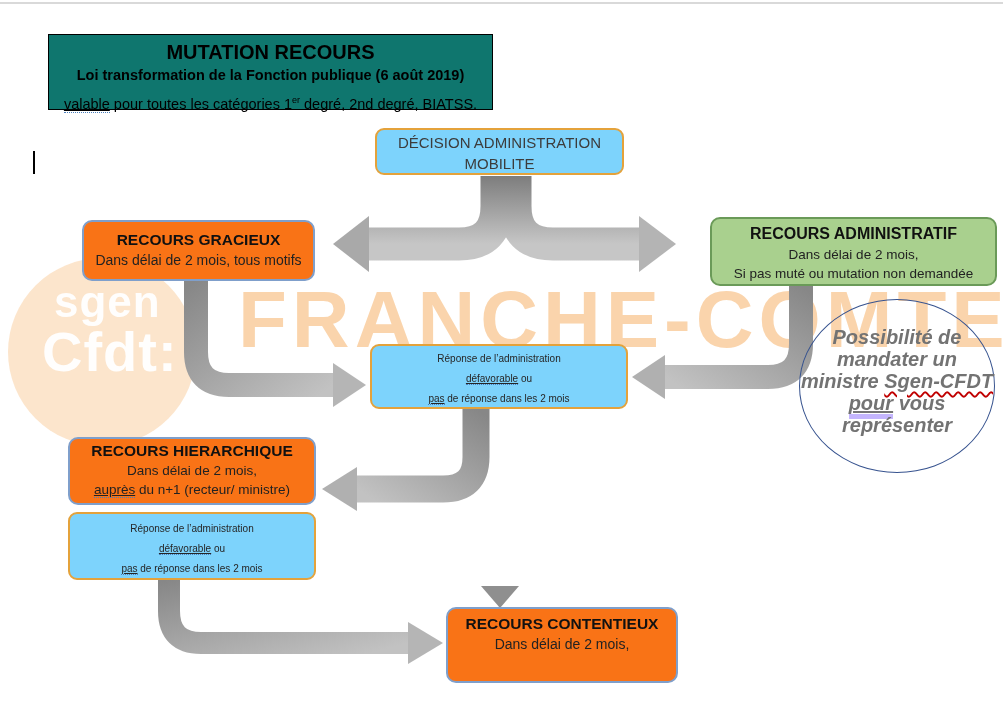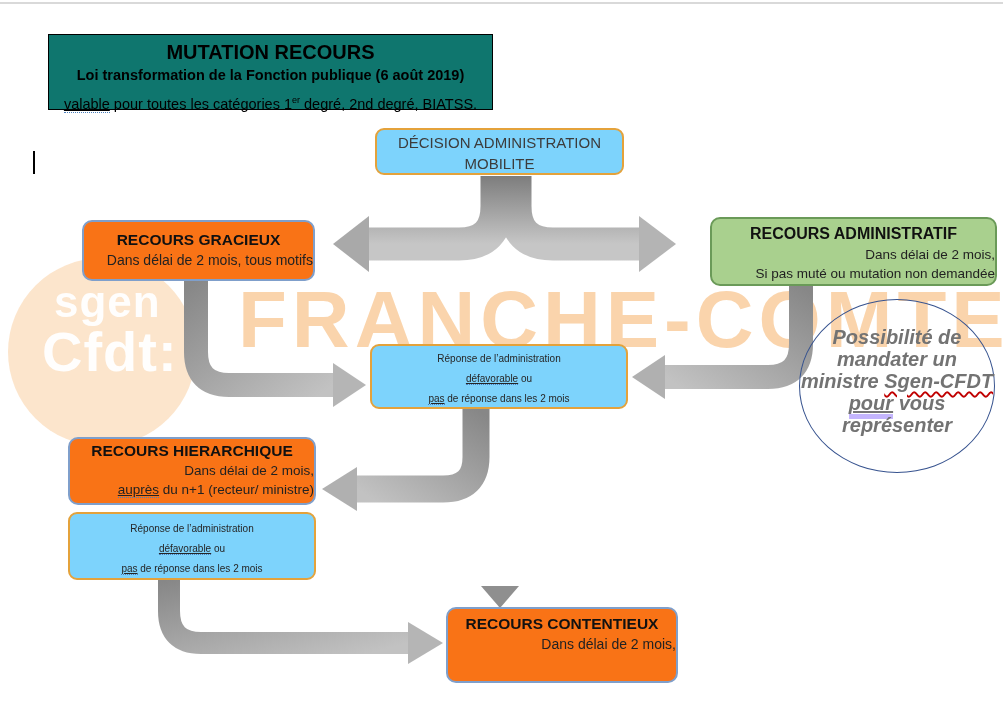--- a/index.html
+++ b/index.html
@@ -33,21 +33,21 @@
   #title-box .t1{font-size:20px;font-weight:bold;line-height:25px;color:#000;}
   #title-box .t2{font-size:14.5px;font-weight:bold;line-height:21px;color:#000;}
   #title-box .t3{font-size:14.5px;line-height:28px;color:#000;}
   sup{font-size:9px;}
   
   .box{z-index:3;box-sizing:border-box;text-align:center;}
   .orange{background:#7dd3fc;border:2px solid #E4A23B;border-radius:9px;}
   .blue{background:#f97316;border:2px solid #7F9FCB;border-radius:10px;}
   .green{background:#A9D08E;border:2px solid #6A9A58;border-radius:10px;}
   .heading{font-weight:bold;font-size:15.5px;line-height:21px;color:#111;}
-  .body-line{font-size:13.5px;line-height:19px;color:#222;text-align:right;}
+  .body-line{font-size:13.5px;line-height:19px;color:#222;}
   #decision-box{left:375px;top:128px;width:249px;height:47px;padding-top:2px;}
   #decision-box .dline{font-size:15px;line-height:21px;color:#3c3c3c;}
   #gracieux-box{left:82px;top:220px;width:233px;height:61px;padding-top:7px;}
   #gracieux-box .body-line{font-size:14px;line-height:20px;}
   #administratif-box{left:686px;top:217px;width:287px;height:69px;padding-top:3px;margin-left:24px;}
   #administratif-box .heading{font-size:16px;line-height:23px;}
   #reponse-box-1{left:370px;top:344px;width:258px;height:65px;padding-top:3px;}
   #hierarchique-box{left:68px;top:437px;width:248px;height:68px;padding-top:1px;}
   #reponse-box-2{left:68px;top:512px;width:248px;height:68px;padding-top:5px;}
   #contentieux-box{left:446px;top:607px;width:232px;height:76px;padding-top:4px;}

